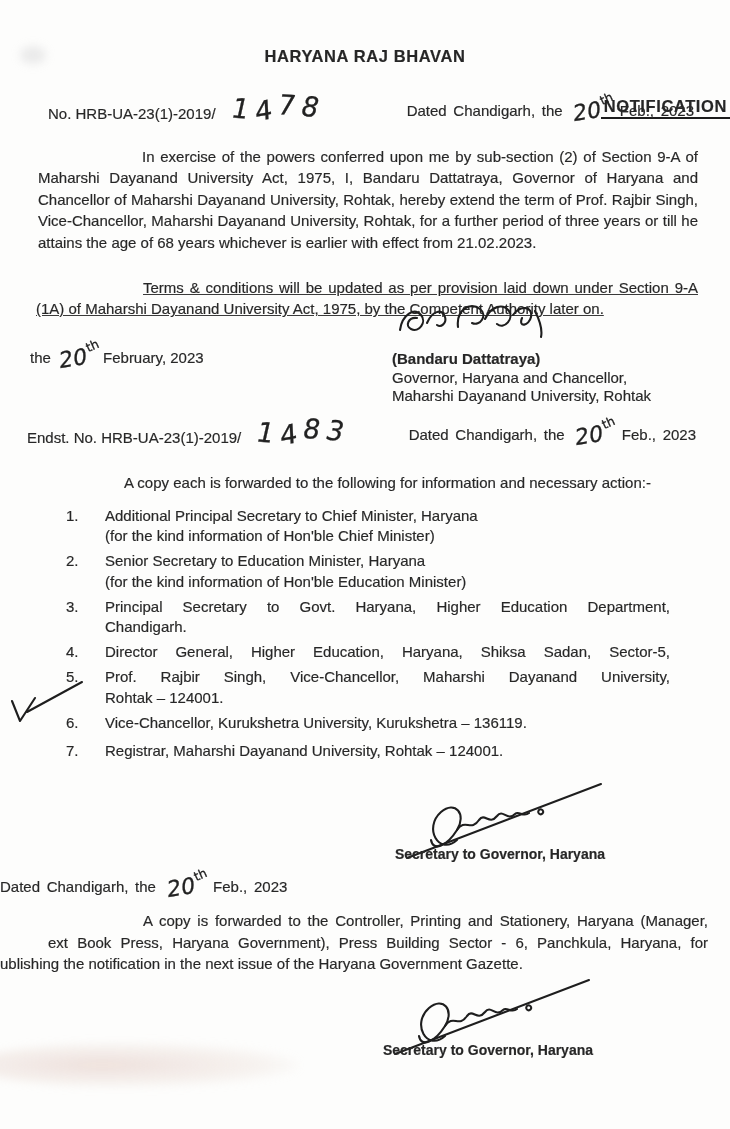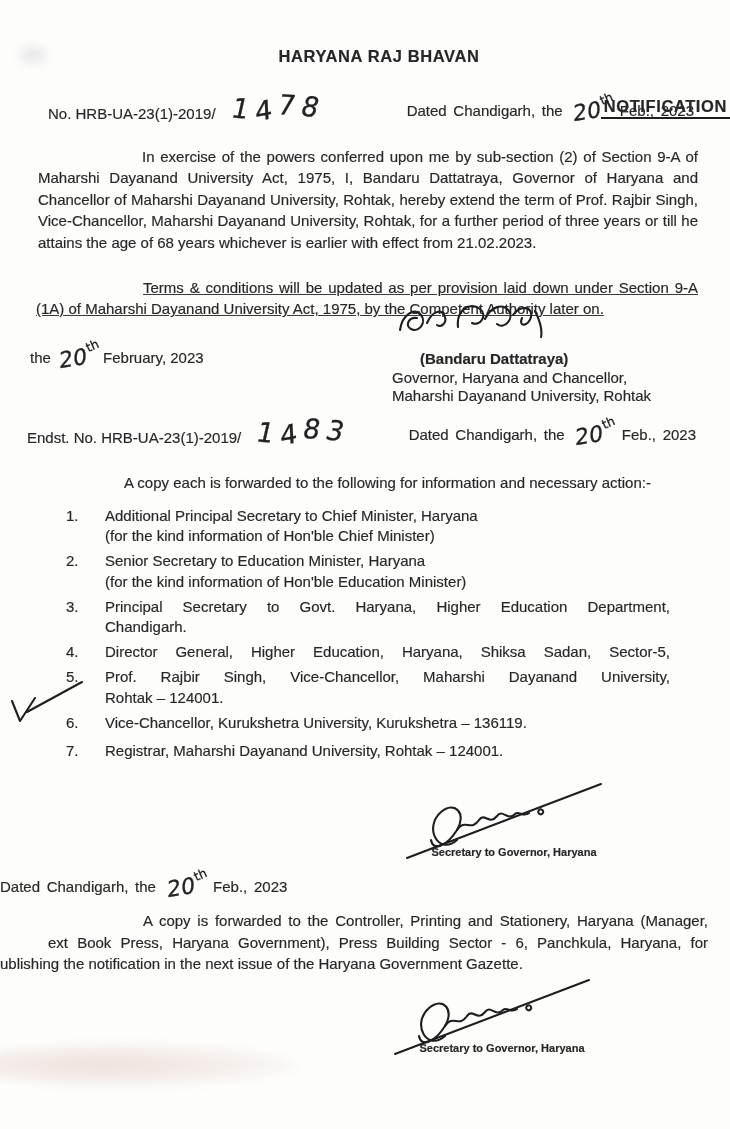--- a/index.html
+++ b/index.html
@@ -5,21 +5,21 @@
   * { margin:0; padding:0; box-sizing:border-box; }
   html,body { background:#ffffff; }
   .page {
     position:relative; width:730px; height:1129px; overflow:hidden;
     background:#fdfdfc;
     font-family:"Liberation Sans", sans-serif;
     color:#262626;
     -webkit-text-stroke:.2px #3a3a3a;
   }
   .abs { position:absolute; }
-  .b { font-weight:700;padding-left:28px; }
+  .b { font-weight:700; }
   .fs15 { font-size:15px; line-height:21.4px; }
   .fs16 { font-size:16.5px; }
 
   
   .org { top:47px; left:0; right:0; text-align:center; letter-spacing:.6px; }
   .doc-title { top:67px; left:16px; right:0; text-align:right; letter-spacing:.6px;margin-top:30px; }
   .doc-title span { display:inline-block; border-bottom:2.5px solid #1c1c1c; padding:0 3px 1px; }
 
   
   .ref-row { display:flex; justify-content:space-between; align-items:flex-start; }
@@ -51,21 +51,21 @@
   .p3 .jl { text-align:justify; text-align-last:justify;padding-left:48px; }
   .p3 .ind { text-indent:95px; }
 
   
   .sig1 { top:296px; left:392px; width:282px; text-align:left; line-height:17.5px; }
   .sig1 .nm { margin-top:2px; margin-bottom:2px; }
   .dated-block { top:349px; left:30px; width:230px; line-height:18px; font-size:15px; }
   .sig2 { top:770px; left:366px; width:268px; text-align:center; }
   .sig3 { top:966px; left:352px; width:272px; text-align:center; }
   .sig2 svg, .sig3 svg { display:block; margin:0 auto -16px auto; }
-  .sec-title { font-size:11px; }
+  .sec-title { font-size:14px; }
 
   
   .fwd-intro { top:472px; left:124px; }
   .recips { top:506px; left:64px; width:606px; }
   .recipient { display:flex; margin-bottom:5px; line-height:20.2px; }
   .recipient.gap { margin-bottom:8px; }
   .r-num { width:41px; flex:none; padding-left:2px; }
   .r-body { flex:1; }
   .r-body .jline { text-align:justify; text-align-last:justify; }
 

